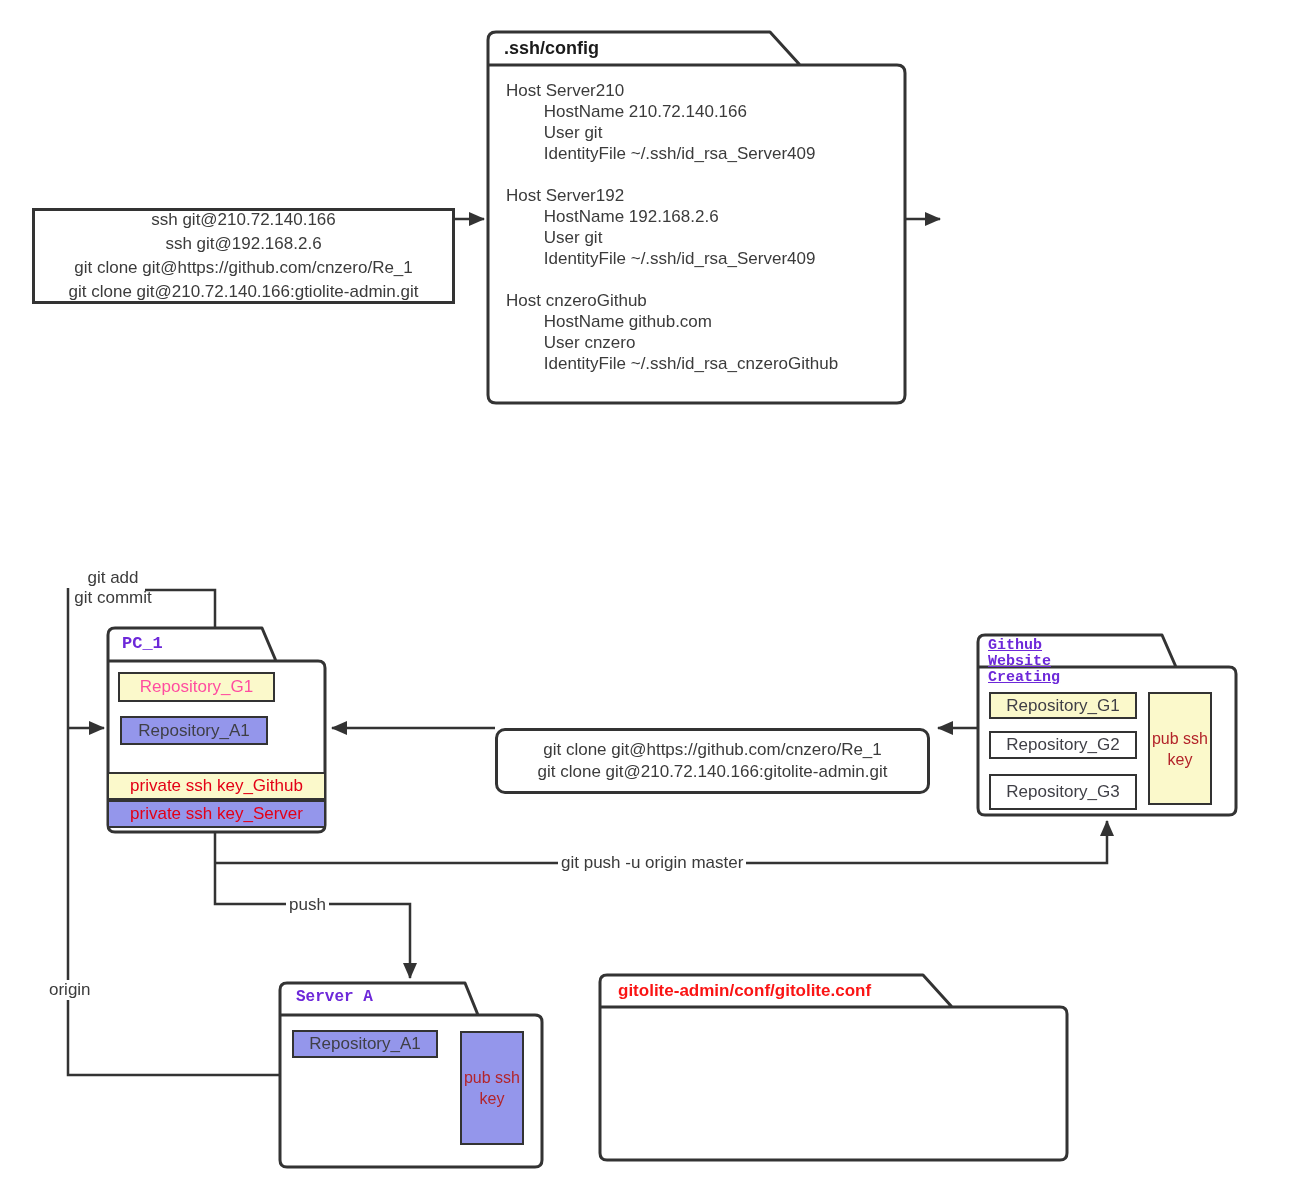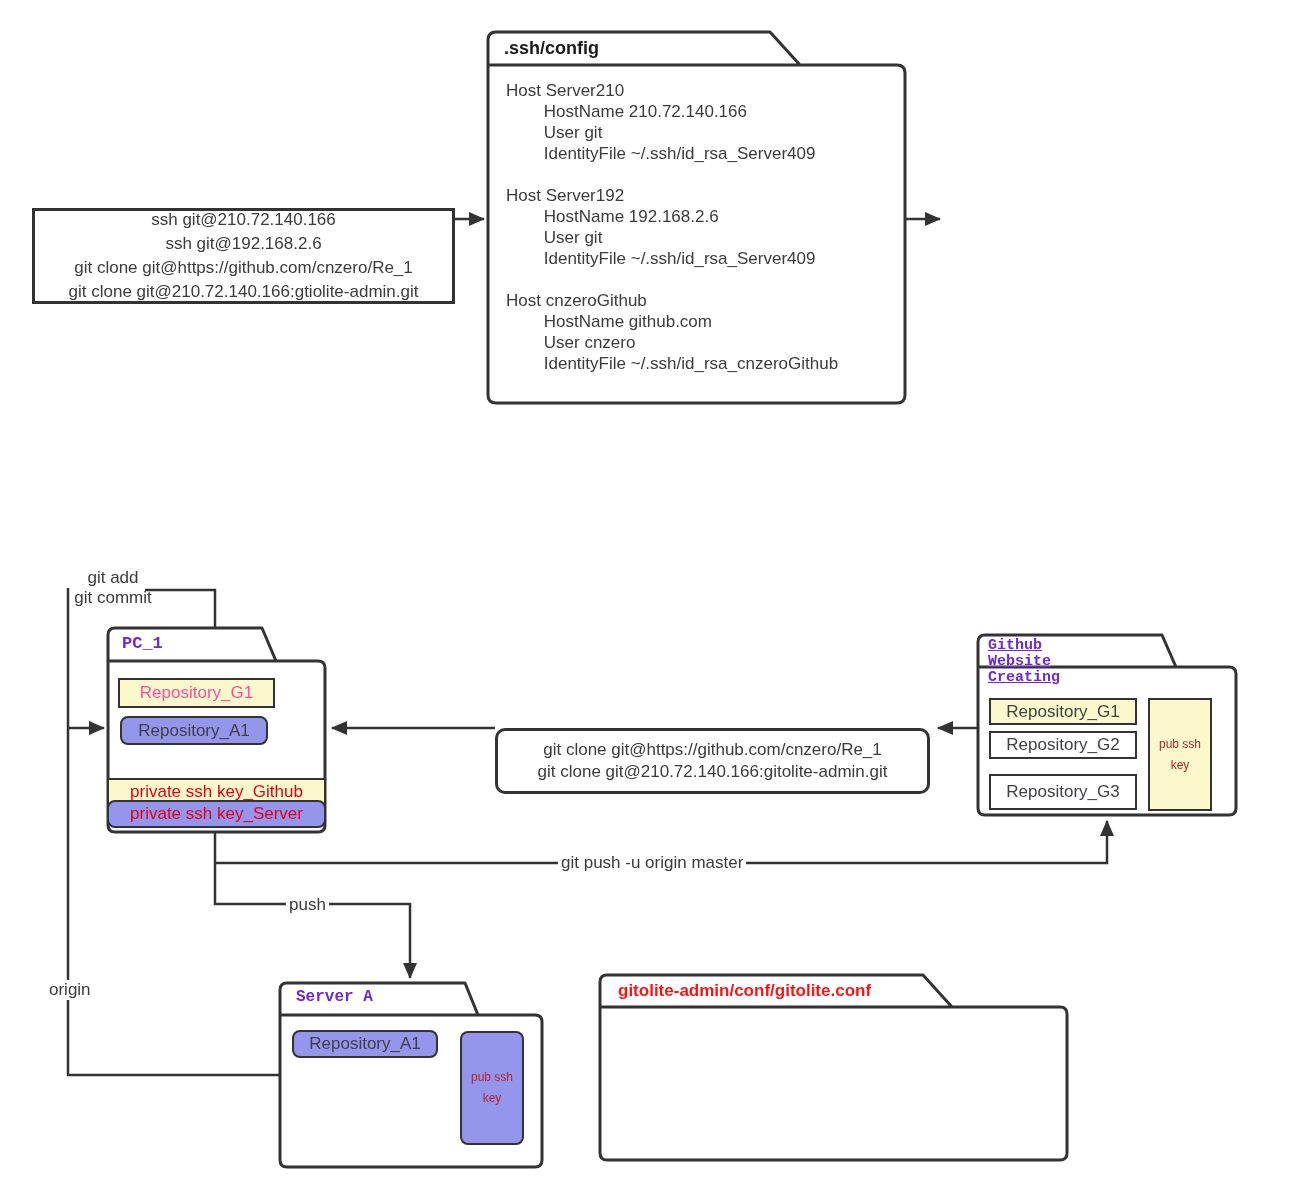--- a/index.html
+++ b/index.html
@@ -6,33 +6,33 @@
   #canvas{position:relative;width:1304px;height:1200px;background:#fff;
           font-family:"Liberation Sans",sans-serif;color:#3B3B3B;overflow:hidden;}
   #lines{position:absolute;left:0;top:0;width:1304px;height:1200px;}
   .abs{position:absolute;box-sizing:border-box;}
   .rect{background:#fff;border:3px solid #333;display:flex;align-items:center;
         justify-content:center;text-align:center;margin-top:36px;}
   .cmd{font-size:17px;line-height:24px;white-space:pre-line;color:#3B3B3B;}
   .round{border-radius:10px;}
   .tag{border:2.5px solid #333;display:flex;align-items:center;justify-content:center;
        font-size:17px;text-align:center;}
-  .cream{background:#FBF9CB;margin-top:6px;}
-  .purple{background:#9496EB;border-radius:8px;}
+  .cream{background:#FBF9CB;}
+  .purple{background:#9496EB;}
   .whitebg{background:#fff;}
   .pink{color:#FF4DA0;}
   .dkred{color:#B3242A;}
   .red{color:#E30016;}
   .gray{color:#3F3F46;}
   .blue{color:#6d28d9;font-family:Liberation Mono, monospace;}
   .brightred{color:#FA1414;}
   .tab-label{font-weight:bold;font-size:17px;white-space:nowrap;}
   .content{white-space:pre;font-size:17px;}
   .edge-label{font-size:17px;color:#3B3B3B;background:#fff;padding:0 3px;white-space:pre-line;}
-  .pubkey{font-size:12px;line-height:21px;text-align:center;}
+  .pubkey{font-size:16px;line-height:21px;text-align:center;}
 </style>
 </head>
 <body>
 
 <div id="canvas">
 
   <svg id="lines" viewBox="0 0 1304 1200" xmlns="http://www.w3.org/2000/svg">
     <defs>
       <marker id="arrow" markerUnits="userSpaceOnUse" markerWidth="16" markerHeight="14" refX="15" refY="7" orient="auto">
         <path d="M 0 0 L 16 7 L 0 14 Z" fill="#333"></path>

